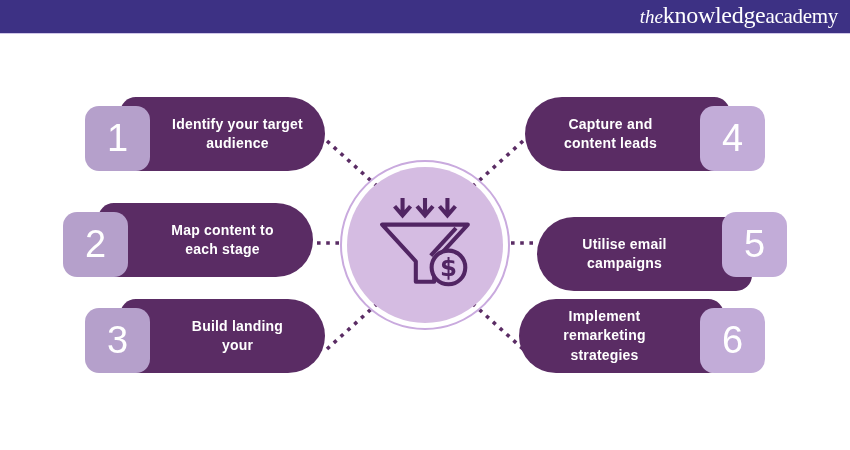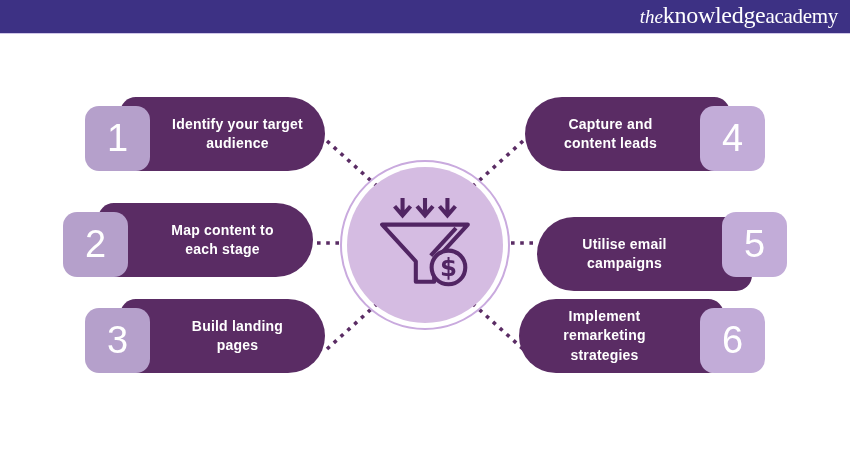--- a/index.html
+++ b/index.html
@@ -77,21 +77,21 @@
     </g>
   </svg>
 
   <div class="pill left" style="left:120px;top:97px;width:205px;padding-left:30px;box-sizing:border-box;">
     <span class="lbl" style="max-width:160px;">Identify your target audience</span>
   </div>
   <div class="pill left" style="left:98px;top:203px;width:215px;padding-left:34px;box-sizing:border-box;">
     <span class="lbl" style="max-width:118px;text-align:center;">Map content to each stage</span>
   </div>
   <div class="pill left" style="left:120px;top:299px;width:205px;padding-left:30px;box-sizing:border-box;">
-    <span class="lbl" style="max-width:108px;">Build landing pages</span>
+    <span class="lbl" style="max-width:108px;">Build landing your</span>
   </div>
 
   <div class="pill right" style="left:525px;top:97px;width:205px;padding-right:34px;box-sizing:border-box;">
     <span class="lbl" style="max-width:110px;">Capture and content leads</span>
   </div>
   <div class="pill right" style="left:537px;top:217px;width:215px;padding-right:40px;box-sizing:border-box;">
     <span class="lbl" style="max-width:110px;">Utilise email campaigns</span>
   </div>
   <div class="pill right" style="left:519px;top:299px;width:205px;padding-right:34px;box-sizing:border-box;">
     <span class="lbl" style="max-width:100px;">Implement remarketing strategies</span>

